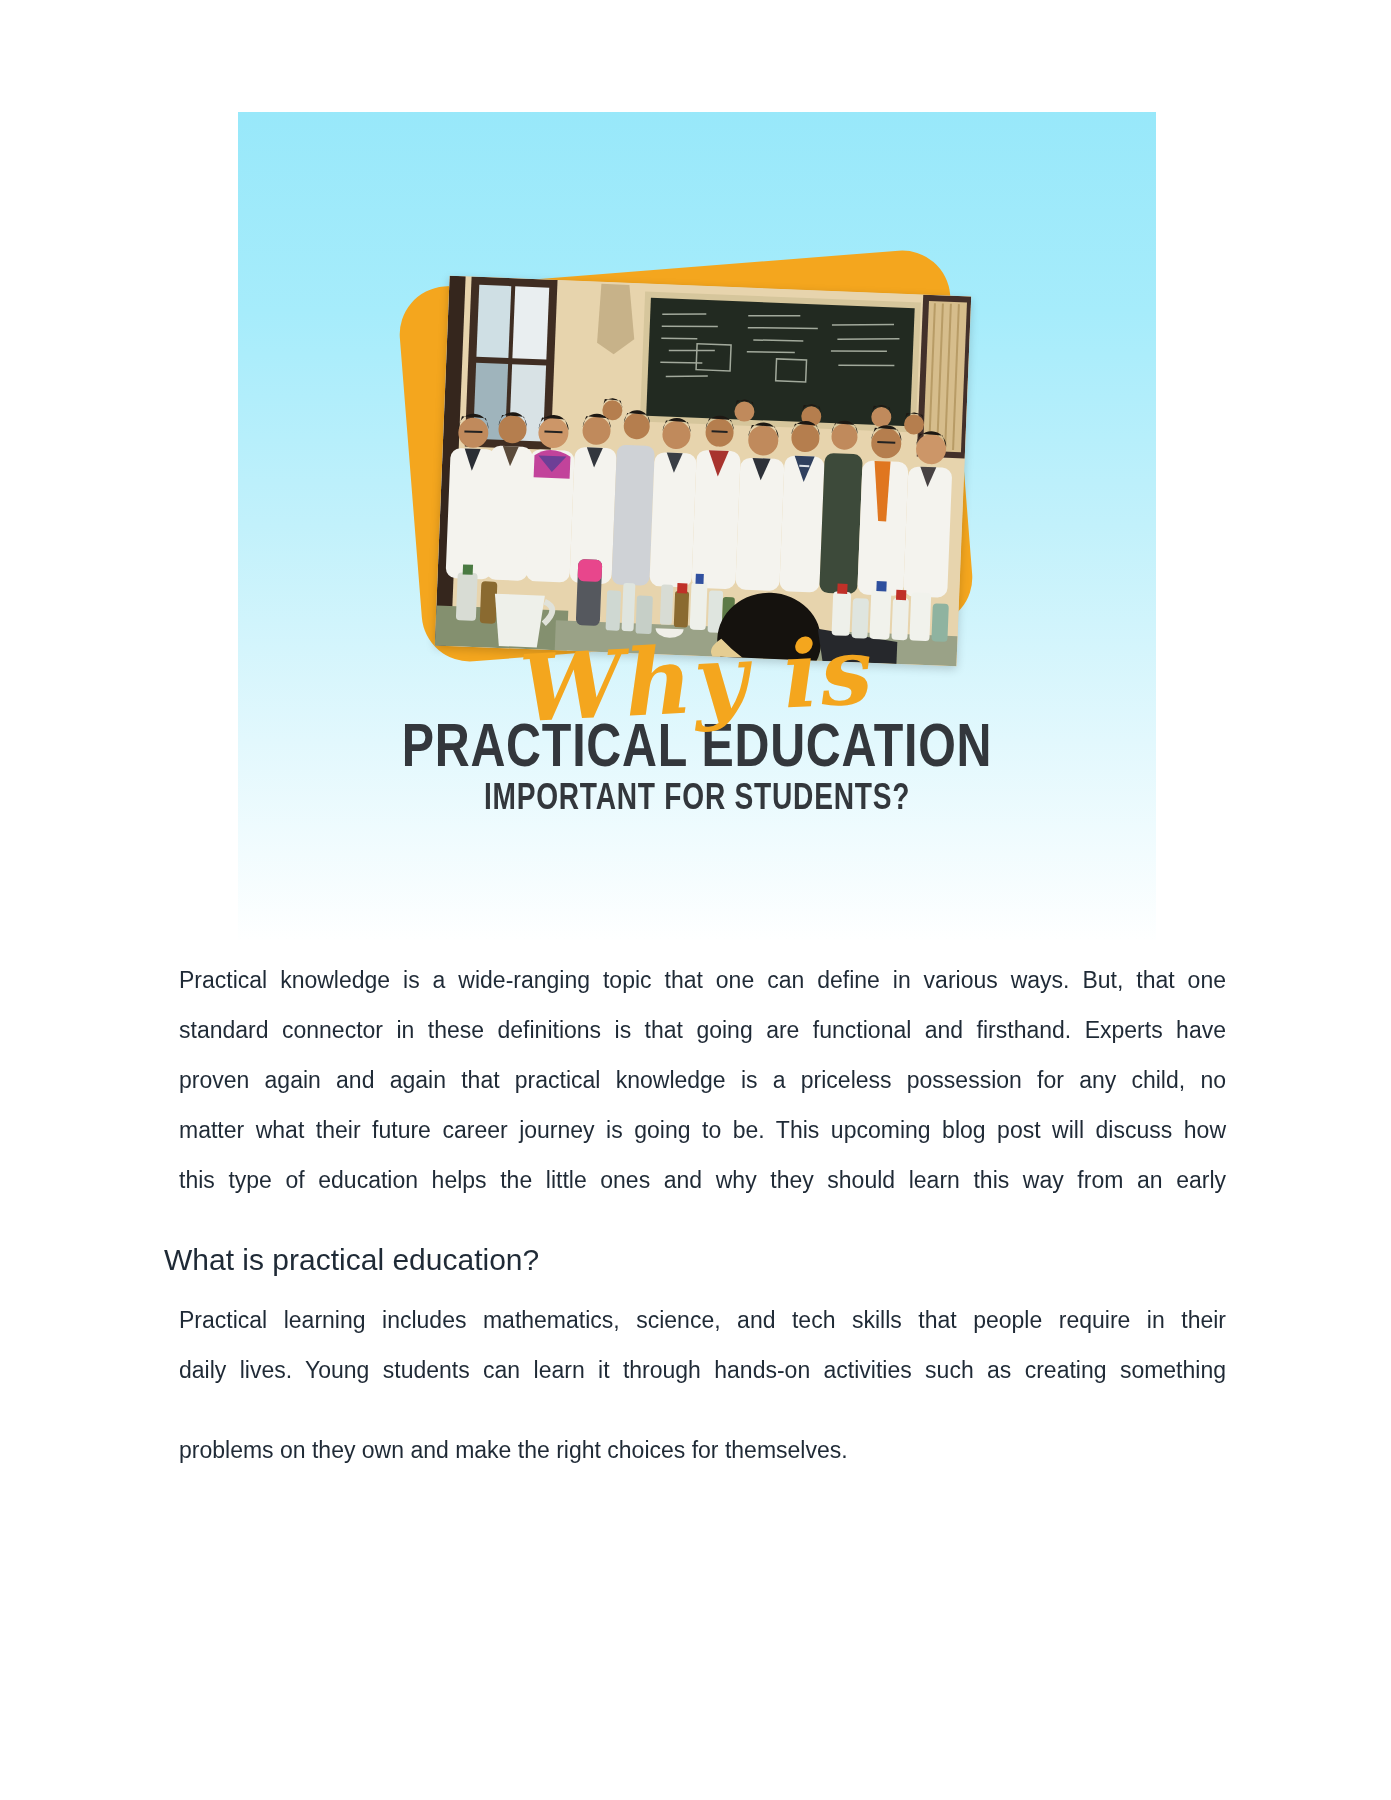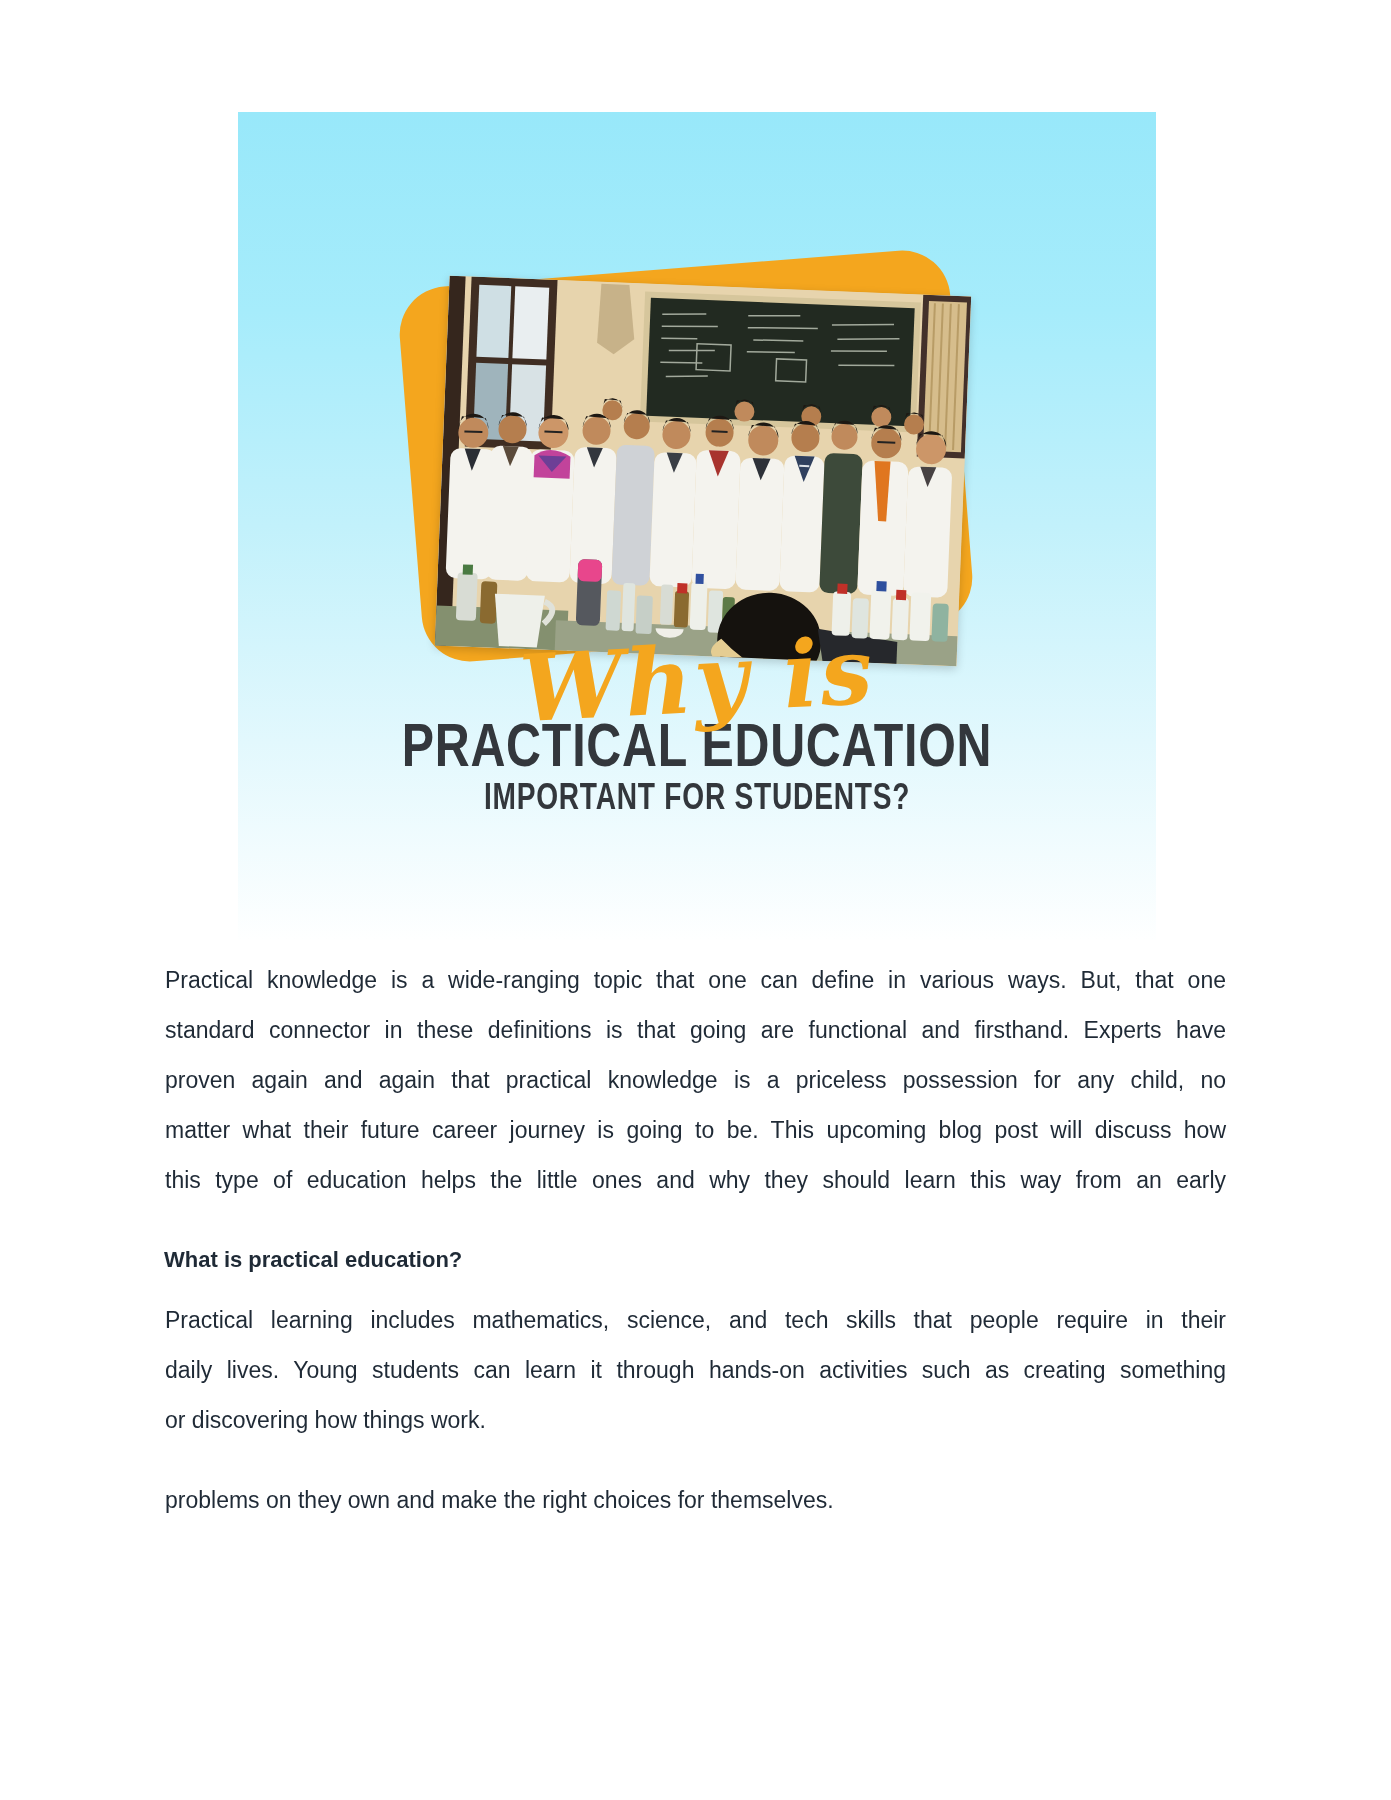--- a/index.html
+++ b/index.html
@@ -42,29 +42,29 @@
     transform:scaleX(0.78);letter-spacing:1px;white-space:nowrap;
   }
   .hero-subtitle{
     position:absolute;left:0;right:0;top:666px;text-align:center;z-index:2;
     font-weight:bold;font-size:37px;line-height:1.05;color:var(--title-color);
     transform:scaleX(0.76);letter-spacing:1px;white-space:nowrap;
   }
 
   
   .article{position:absolute;left:164px;top:955px;width:1062px;color:var(--text-color);}
-  .para{margin:0 0 30px 1px;}
+  .para{margin:0 0 30px 15px;}
   .line{
     font-size:23px;line-height:50px;
     text-align:justify;text-align-last:justify;
     white-space:normal;
   }
   .line.last{text-align-last:left;}
   .heading{
-    font-size:22px;font-weight:bold;line-height:50px;margin:0 0 10px 0;
+    font-size:30px;font-weight:normal;line-height:50px;margin:0 0 10px 0;
   }
 </style>
 </head>
 <body>
 
 <div class="page">
 
   <div class="hero">
     <div class="orange-card"></div>
 
@@ -246,20 +246,19 @@
         <div class="line">Practical knowledge is a wide-ranging topic that one can define in various ways. But, that one</div>
         <div class="line">standard connector in these definitions is that going are functional and firsthand. Experts have</div>
         <div class="line">proven again and again that practical knowledge is a priceless possession for any child, no</div>
         <div class="line">matter what their future career journey is going to be. This upcoming blog post will discuss how</div>
         <div class="line">this type of education helps the little ones and why they should learn this way from an early</div>
       </div>
       <div class="heading">What is practical education?</div>
       <div class="para">
         <div class="line">Practical learning includes mathematics, science, and tech skills that people require in their</div>
         <div class="line">daily lives. Young students can learn it through hands-on activities such as creating something</div>
-        <div class="line last">or discovering how things work.</div>
       </div>
       <div class="para">
         <div class="line last">problems on they own and make the right choices for themselves.</div>
       </div>
     </div>
 
 </div>
 
 </body></html>

